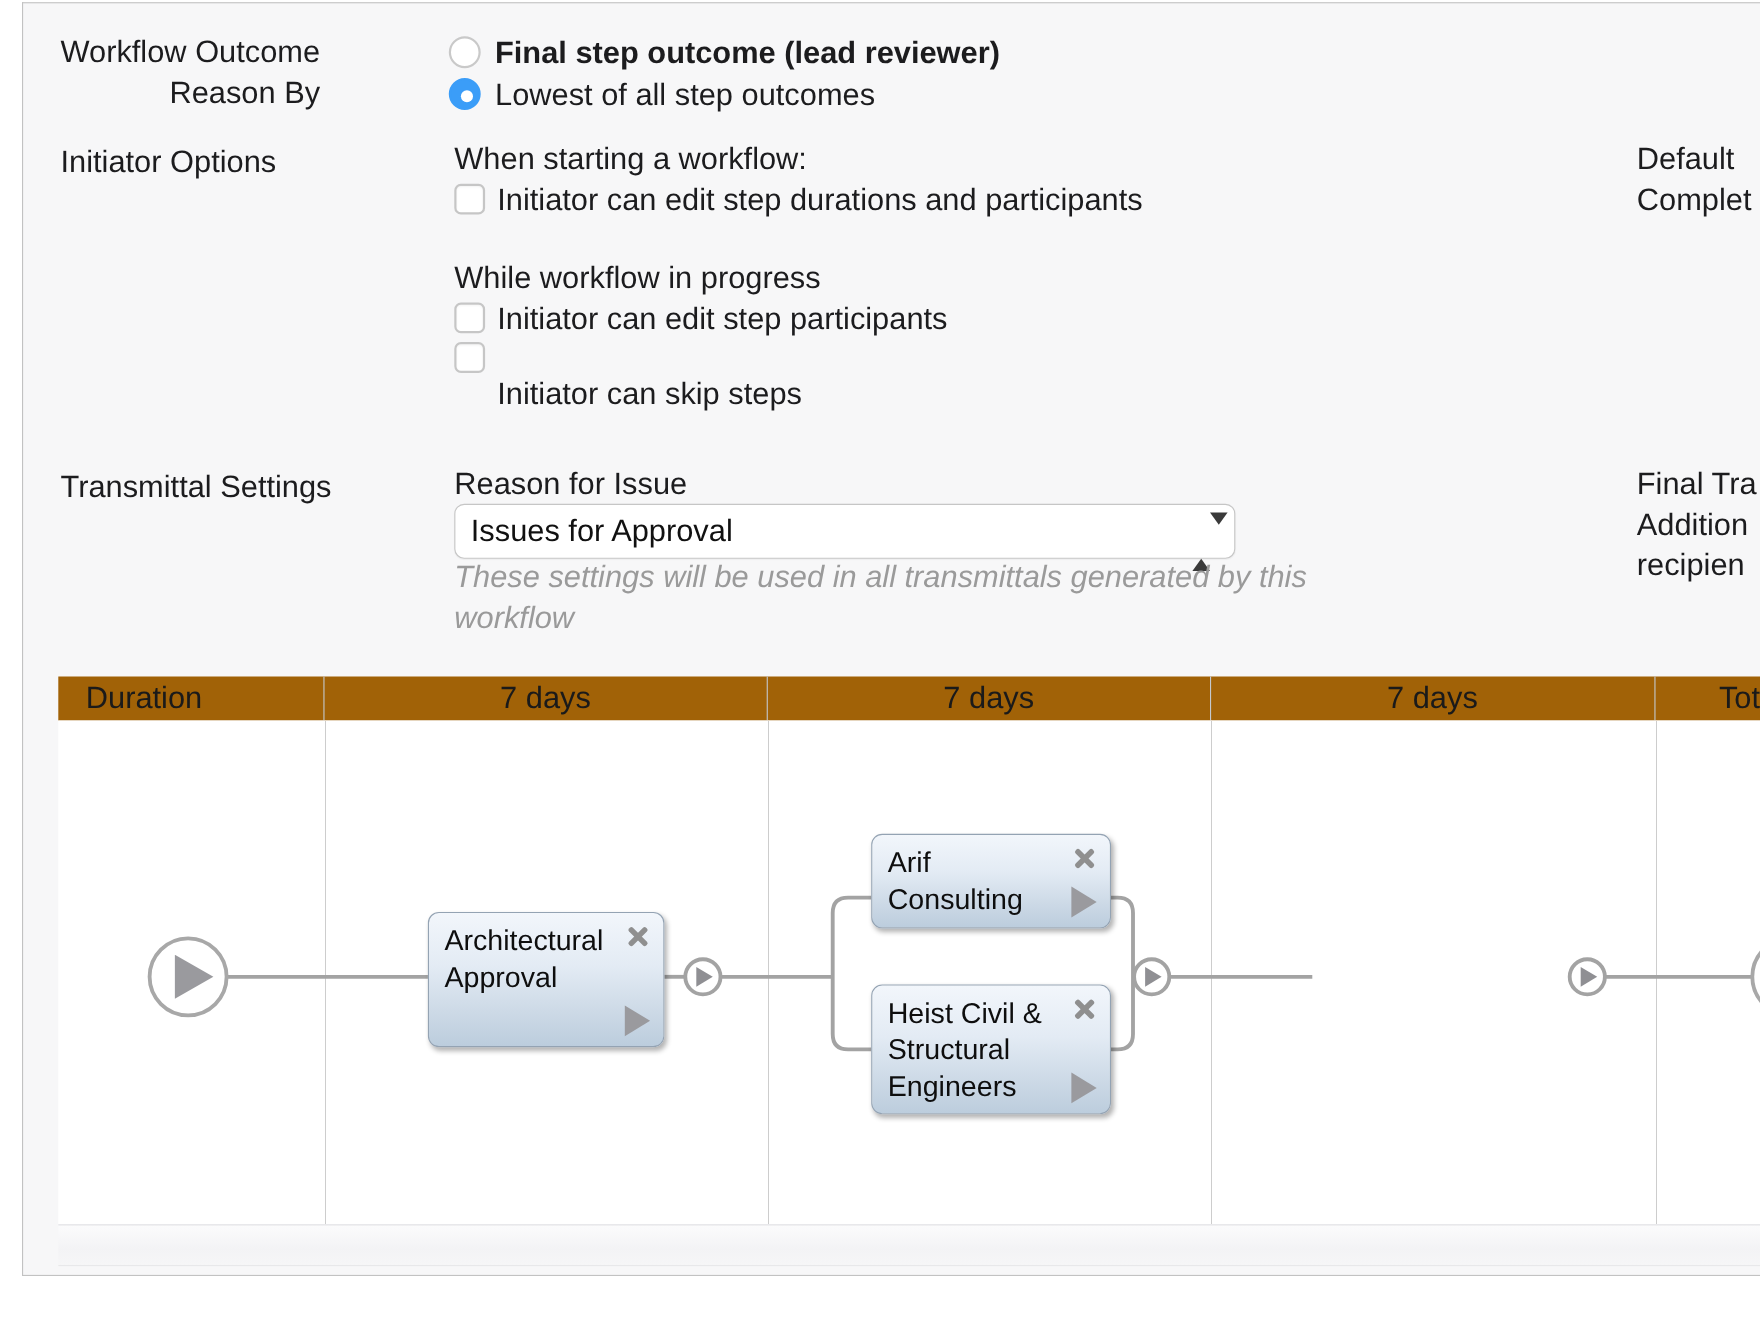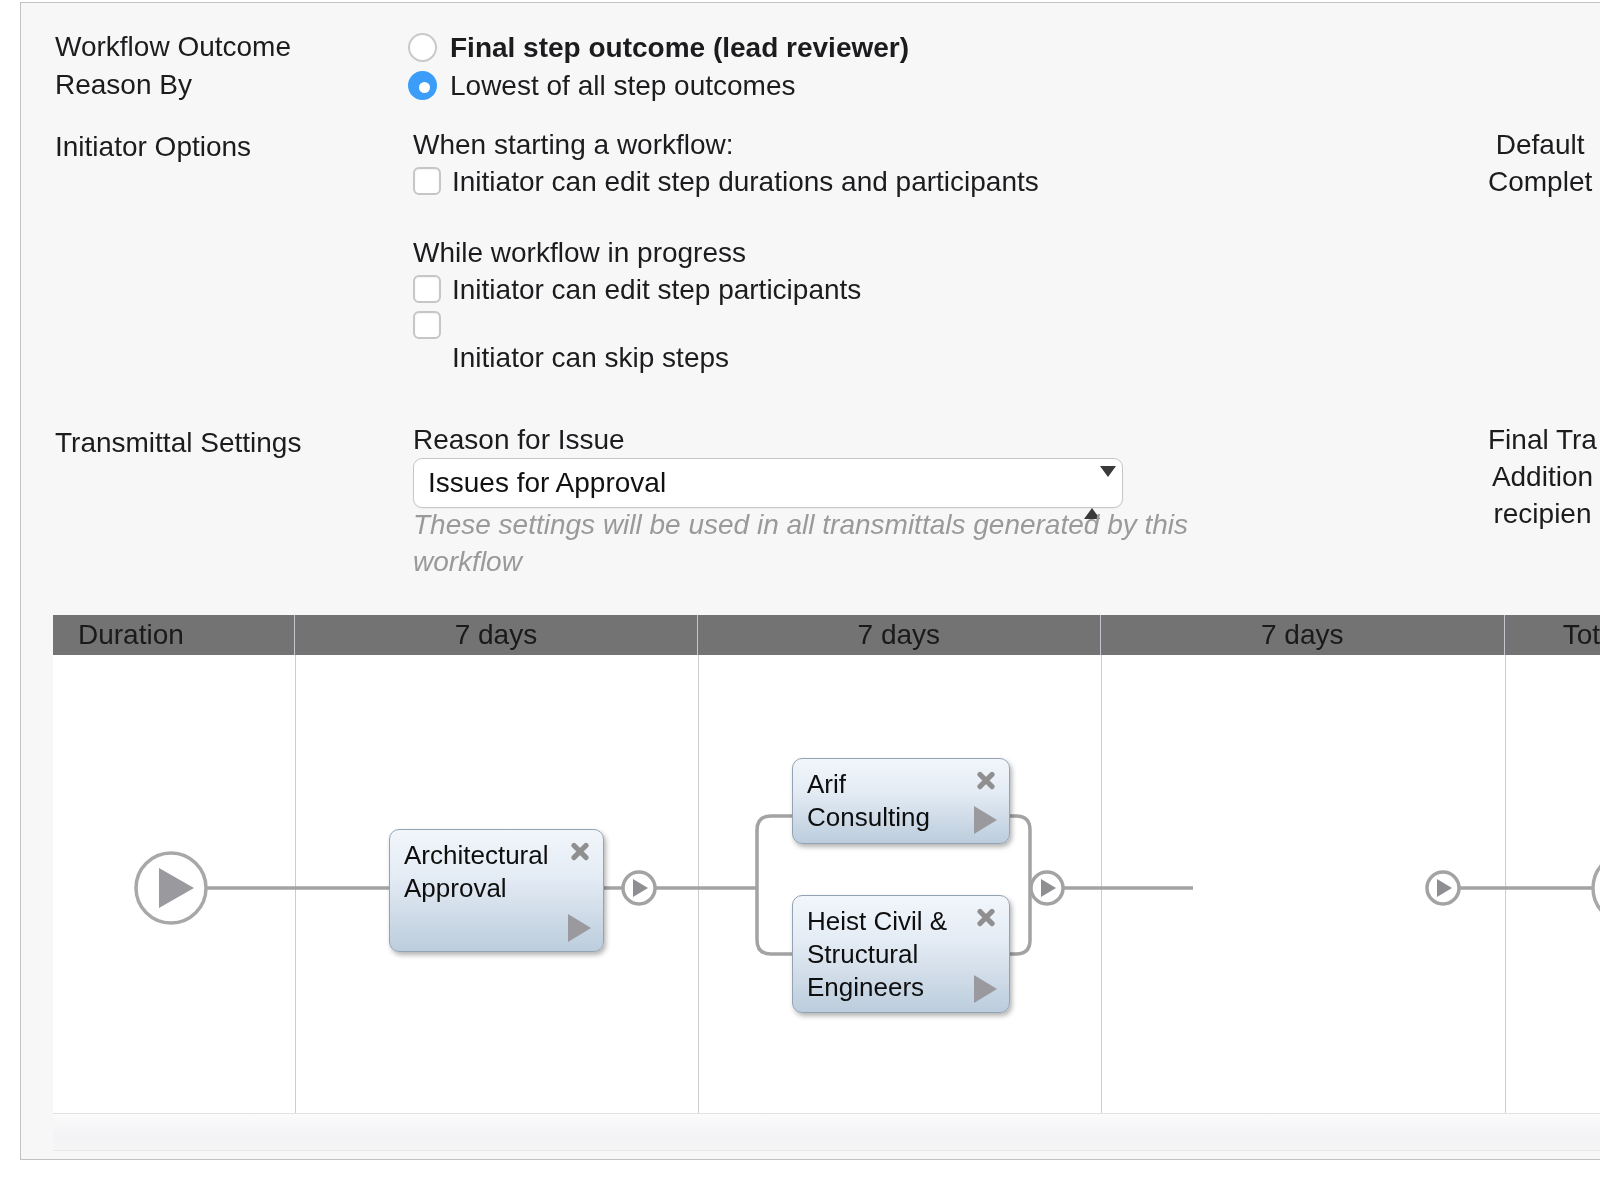--- a/index.html
+++ b/index.html
@@ -34,25 +34,25 @@
   .stepper { position:absolute; right:22px; top:10px; width:16px; height:30px; }
   .stepper .up { width:0; height:0; border-left:8px solid transparent;
     border-right:8px solid transparent; border-bottom:11px solid #3a3a3a; margin-bottom:6px; }
   .stepper .down { width:0; height:0; border-left:8px solid transparent;
     border-right:8px solid transparent; border-top:11px solid #3a3a3a; }
 
   .helper { position:absolute; left:413px; top:506px; width:890px;
     font-size:28px; line-height:37px; font-style:italic; color:#9a9a9a; }
 
   .right-trunc { position:absolute; left:1488px; font-size:28px; line-height:37px;
-    white-space:nowrap;text-align:center; }
+    white-space:nowrap; }
 
   
   .dheader { position:absolute; left:53px; top:615px; width:1547px; height:40px;
-    background:#737373; display:flex; }
+    background:#a16207; display:flex; }
   .dheader .cell { height:100%; font-size:28px; line-height:40px; color:#1a1a1a;
     border-right:1px solid #c4c8ce; text-align:center; }
   .dheader .cell:last-child { border-right:none; text-align:left; padding-left:58px; }
   .dheader .cell.first { text-align:left; padding-left:25px; }
 
   
   .diagram { position:absolute; left:53px; top:655px; width:1547px; height:458px;
     background:#fff; }
   .diagram svg { position:absolute; left:0; top:0; }
 
@@ -72,21 +72,21 @@
 
   .dfooter { position:absolute; left:53px; top:1113px; width:1547px; height:38px;
     background:linear-gradient(180deg,#fbfbfc 0%, #f3f3f5 60%, #f6f6f7 100%);
     border-top:1px solid #e2e2e4; border-bottom:1px solid #e8e8ea; }
 </style>
 </head>
 <body>
 
 <div class="panel"></div>
 
-<div class="abs sec-label" style="left:55px; top:28px;">
+<div class="abs sec-label" style="left:55px; top:28px;text-align:right;">
   <div>Workflow Outcome</div>
   <div>Reason By</div>
 </div>
 
 <div class="abs" style="left:408px; top:33px;">
   <span class="radio"></span>
 </div>
 <div class="abs lbl" style="left:450px; top:29px;font-weight:bold;">Final step outcome (lead reviewer)</div>
 
 <div class="abs" style="left:408px; top:71px;">

